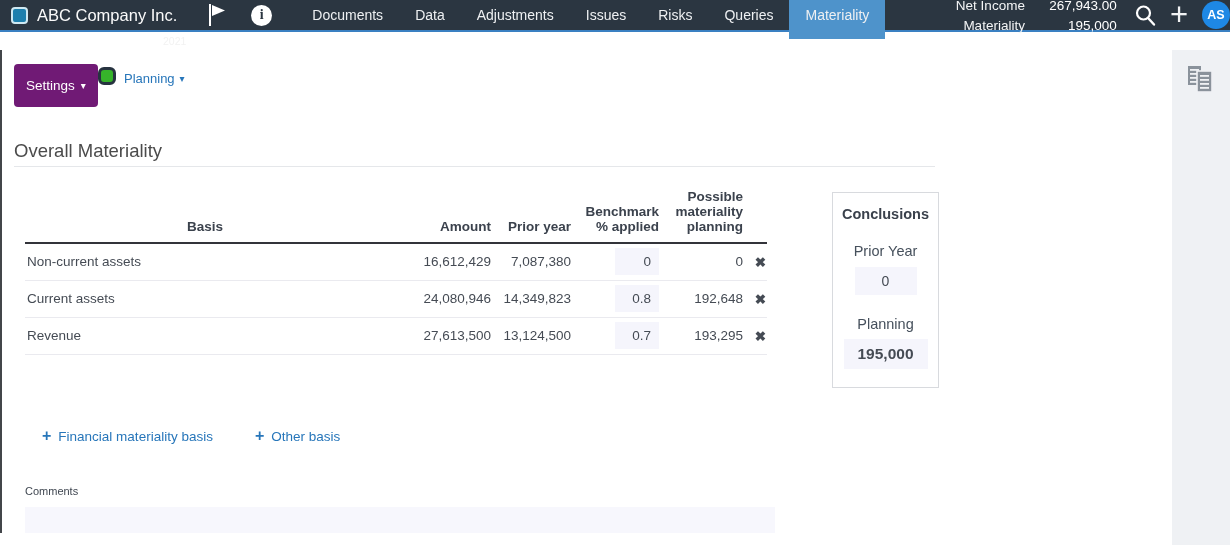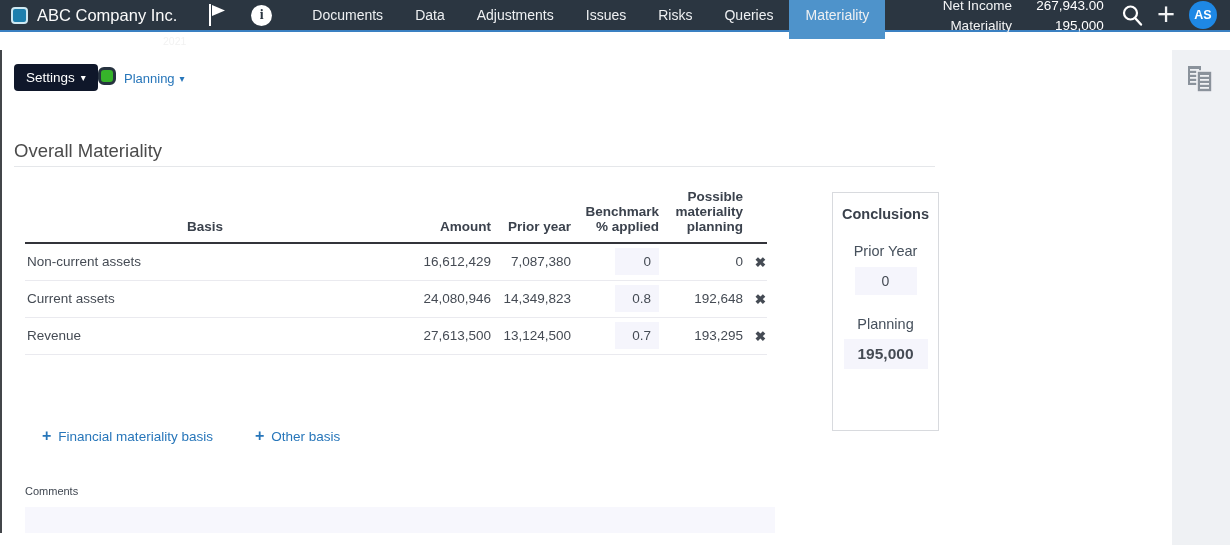--- a/index.html
+++ b/index.html
@@ -37,32 +37,32 @@
     font-size:14px; color:#eef0f2; cursor:pointer; white-space:nowrap;
   }
   .nav-item.active { background:#4e93cb; }
   .header-right { margin-left:auto; display:flex; align-items:center; }
   .metrics { display:grid; grid-template-columns:auto 84px; column-gap:8px; row-gap:5px; font-size:13.5px; }
   .metric-label { text-align:right; color:#f4f5f6;padding-left:12px; }
   .metric-value { text-align:right; color:#ffffff; }
   .search-btn { margin:0 13px 0 16px; cursor:pointer; display:flex; }
   .plus-btn { font-size:31px; font-weight:200; color:#f2f3f4; cursor:pointer; line-height:26px; margin-right:14px; }
   .avatar {
-    width:28px; height:28px; border-radius:50%; background:#1e88e5; margin-right:13px;
+    width:28px; height:28px; border-radius:50%; background:#1e88e5; 
     color:#fff; font-size:12.5px; font-weight:bold;
     display:flex; align-items:center; justify-content:center; cursor:pointer; flex:none;
   }
 
   
   .window-edge { position:absolute; left:0; top:50px; width:2px; height:483px; background:#43464a; }
 
   
   .settings-btn {
-    position:absolute; left:14px; top:64px; height:27px;
-    background:#0f172a; color:#fff; font-size:13.5px;
+    position:absolute; left:14px; top:64px; height:43px;
+    background:#701a75; color:#fff; font-size:13.5px;
     border:none; border-radius:4px; padding:0 12px; cursor:pointer;
     display:flex; align-items:center; gap:6px;
     font-family:"Liberation Sans", sans-serif;
   }
   .caret { font-size:10px; line-height:1; }
   .status-chip {
     position:absolute; left:98px; top:67px; width:18px; height:18px;
     background:#36b32a; border:3px solid #273340; border-radius:6px; cursor:pointer;
   }
   .phase-dd {
@@ -111,21 +111,21 @@
     font-family:"Liberation Sans", sans-serif; outline:none;
   }
   .group-select::placeholder { color:#9aa0a6; }
 
   .add-links { position:absolute; left:42px; top:428px; display:flex; gap:42px; }
   .add-link { font-size:13.5px; color:#2776ba; cursor:pointer; display:flex; align-items:center; gap:7px; }
   .add-link .plus-glyph { font-weight:bold; font-size:16px; line-height:1; }
 
   
   .conclusions {
-    position:absolute; left:832px; top:192px; width:107px; height:239px;
+    position:absolute; left:832px; top:192px; width:107px; height:196px;
     border:1px solid #d8dade; background:#fff; text-align:center;
   }
   .conclusions-title { margin-top:13px; font-size:14.5px; font-weight:bold; color:#3a414c; }
   .concl-label { margin-top:21px; font-size:14.5px; color:#46505c; }
   .concl-chip {
     margin:8px auto 0; width:62px; padding:6px 0;
     background:#f5f5fc; font-size:14px; color:#454b54;
   }
   .concl-chip.planning { width:84px; font-weight:bold; font-size:15.5px; margin-top:7px; }
 

